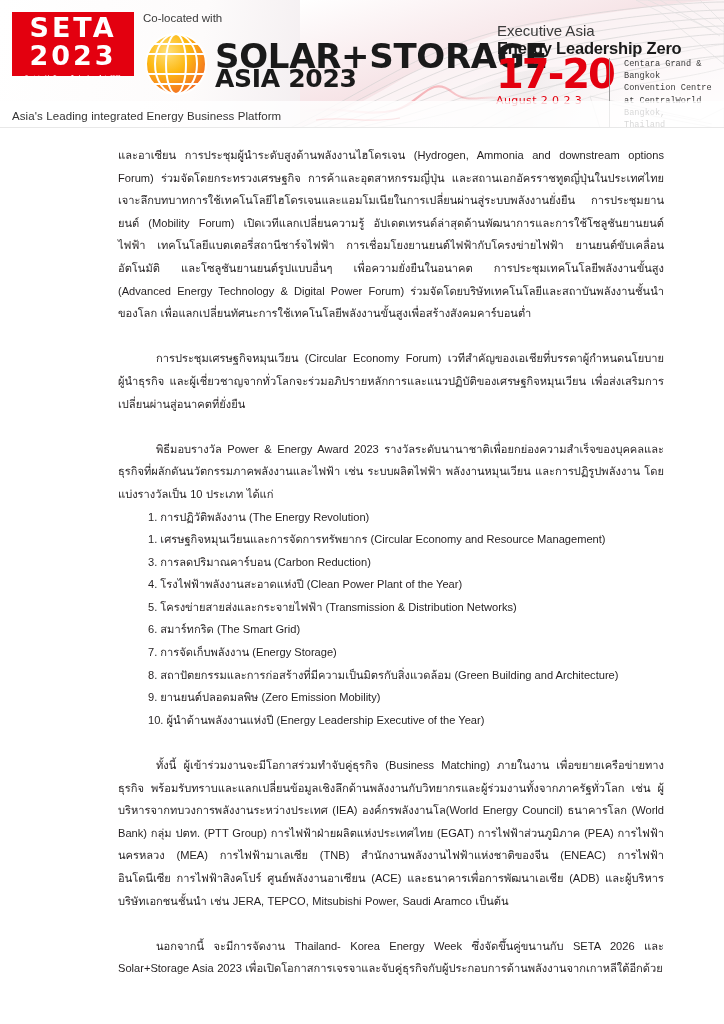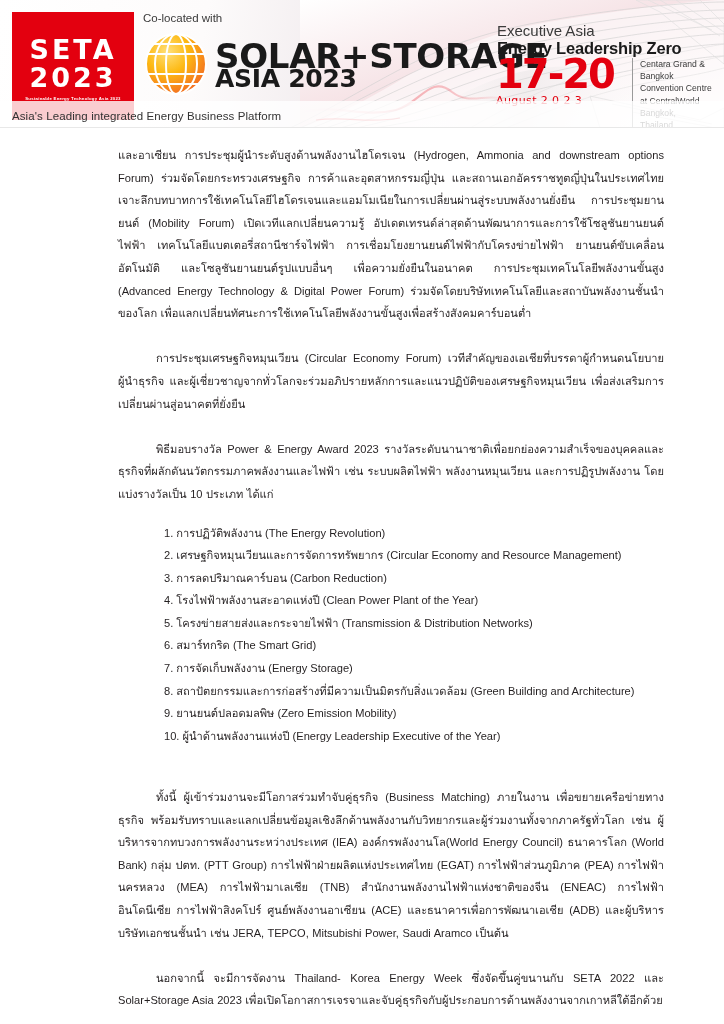--- a/index.html
+++ b/index.html
@@ -48,21 +48,21 @@
     letter-spacing: .1px;
     white-space: nowrap;
   }
 
   
   .seta-logo {
     position: absolute;
     left: 12px;
     top: 12px;
     width: 122px;
-    height: 108px;
+    height: 64px;
     background: #e3000f;
     display: flex;
     flex-direction: column;
     align-items: center;
     justify-content: center;
     padding-top: 4px;
   }
   .seta-word, .seta-year {
     color: #ffffff;
     font-weight: 800;
@@ -149,28 +149,29 @@
     top: 94px;
     font-size: 11px;
     font-weight: 400;
     color: #e3000f;
     letter-spacing: .4px;
     white-space: nowrap;
     font-family: "DejaVu Sans", sans-serif;
   }
   .venue {
     position: absolute;
-    left: 632px;
+    left: 609px;
     top: 58px;
     font-size: 8.6px;
     line-height: 1.42;
     color: #3b3b3b;
     border-left: 1px solid #9a9a9a;
-    padding-left: 7px;
+    padding-left: 14px;
     white-space: pre-line;
+    font-family: Liberation Mono, monospace;
   }
 
   
   .doc {
     position: absolute;
     left: 0;
     top: 128px;
     width: 724px;
     padding: 16px 60px 0 112px;
   }
@@ -179,21 +180,21 @@
     font-size: 11.1px;
     line-height: 22.6px;
     text-align: justify;
     color: #231f20;
     word-spacing: .4px;
   }
   p.para + p.para { margin-top: 22.6px; }
   .indent { display: inline-block; width: 38px; }
 
   ol.award-list {
-    margin: 16px;
+    margin: 0;
     padding: 0;
     list-style: none;
   }
   ol.award-list li {
     font-size: 11.1px;
     line-height: 22.6px;
     color: #231f20;
     padding-left: 36px;
     white-space: nowrap;
   }
@@ -303,31 +304,31 @@
 
   <p class="para"><span>และอาเซียน  การประชุมผู้นำระดับสูงด้านพลังงานไฮโดรเจน (Hydrogen, Ammonia and downstream options Forum) ร่วมจัดโดยกระทรวงเศรษฐกิจ การค้าและอุตสาหกรรมญี่ปุ่น  และสถานเอกอัครราชทูตญี่ปุ่นในประเทศไทย เจาะลึกบทบาทการใช้เทคโนโลยีไฮโดรเจนและแอมโมเนียในการเปลี่ยนผ่านสู่ระบบพลังงานยั่งยืน  การประชุมยานยนต์ (Mobility  Forum) เปิดเวทีแลกเปลี่ยนความรู้      อัปเดตเทรนด์ล่าสุดด้านพัฒนาการและการใช้โซลูชันยานยนต์ไฟฟ้า    เทคโนโลยีแบตเตอรี่สถานีชาร์จไฟฟ้า การเชื่อมโยงยานยนต์ไฟฟ้ากับโครงข่ายไฟฟ้า  ยานยนต์ขับเคลื่อนอัตโนมัติ  และโซลูชันยานยนต์รูปแบบอื่นๆ เพื่อความยั่งยืนในอนาคต  การประชุมเทคโนโลยีพลังงานขั้นสูง (Advanced Energy Technology &amp; Digital Power Forum) ร่วมจัดโดยบริษัทเทคโนโลยีและสถาบันพลังงานชั้นนำของโลก   เพื่อแลกเปลี่ยนทัศนะการใช้เทคโนโลยีพลังงานขั้นสูงเพื่อสร้างสังคมคาร์บอนต่ำ</span></p>
 
   <p class="para"><span class="indent"></span><span>การประชุมเศรษฐกิจหมุนเวียน  (Circular  Economy  Forum)  เวทีสำคัญของเอเชียที่บรรดาผู้กำหนดนโยบายผู้นำธุรกิจ  และผู้เชี่ยวชาญจากทั่วโลกจะร่วมอภิปรายหลักการและแนวปฏิบัติของเศรษฐกิจหมุนเวียน  เพื่อส่งเสริมการเปลี่ยนผ่านสู่อนาคตที่ยั่งยืน</span></p>
 
   <p class="para"><span class="indent"></span><span>พิธีมอบรางวัล Power &amp; Energy Award 2023 รางวัลระดับนานาชาติเพื่อยกย่องความสำเร็จของบุคคลและธุรกิจที่ผลักดันนวัตกรรมภาคพลังงานและไฟฟ้า  เช่น  ระบบผลิตไฟฟ้า พลังงานหมุนเวียน และการปฏิรูปพลังงาน โดยแบ่งรางวัลเป็น 10 ประเภท ได้แก่</span></p>
 
   <div class="list-wrap">
     <ol class="award-list">
       <li>1. การปฏิวัติพลังงาน (The Energy Revolution)</li>
-      <li>2. เศรษฐกิจหมุนเวียนและการจัดการทรัพยากร (Circular Economy and Resource Management)</li>
+      <li>1. เศรษฐกิจหมุนเวียนและการจัดการทรัพยากร (Circular Economy and Resource Management)</li>
       <li>3. การลดปริมาณคาร์บอน (Carbon Reduction)</li>
       <li>4. โรงไฟฟ้าพลังงานสะอาดแห่งปี (Clean Power Plant of the Year)</li>
       <li>5. โครงข่ายสายส่งและกระจายไฟฟ้า (Transmission &amp; Distribution Networks)</li>
       <li>6. สมาร์ทกริด (The Smart Grid)</li>
       <li>7. การจัดเก็บพลังงาน (Energy Storage)</li>
       <li>8. สถาปัตยกรรมและการก่อสร้างที่มีความเป็นมิตรกับสิ่งแวดล้อม (Green Building and Architecture)</li>
       <li>9. ยานยนต์ปลอดมลพิษ (Zero Emission Mobility)</li>
       <li>10. ผู้นำด้านพลังงานแห่งปี (Energy Leadership Executive of the Year)</li>
     </ol>
   </div>
 
   <div class="gap-after-list"></div>
 
   <p class="para"><span class="indent"></span><span>ทั้งนี้   ผู้เข้าร่วมงานจะมีโอกาสร่วมทำจับคู่ธุรกิจ  (Business  Matching)  ภายในงาน  เพื่อขยายเครือข่ายทางธุรกิจ พร้อมรับทราบและแลกเปลี่ยนข้อมูลเชิงลึกด้านพลังงานกับวิทยากรและผู้ร่วมงานทั้งจากภาครัฐทั่วโลก เช่น ผู้บริหารจากทบวงการพลังงานระหว่างประเทศ (IEA)  องค์กรพลังงานโล(World Energy Council)  ธนาคารโลก (World Bank) กลุ่ม ปตท. (PTT Group)  การไฟฟ้าฝ่ายผลิตแห่งประเทศไทย  (EGAT)  การไฟฟ้าส่วนภูมิภาค  (PEA)  การไฟฟ้านครหลวง  (MEA)    การไฟฟ้ามาเลเซีย  (TNB)  สำนักงานพลังงานไฟฟ้าแห่งชาติของจีน  (ENEAC)  การไฟฟ้าอินโดนีเซีย  การไฟฟ้าสิงคโปร์    ศูนย์พลังงานอาเซียน (ACE)  และธนาคารเพื่อการพัฒนาเอเชีย (ADB)  และผู้บริหารบริษัทเอกชนชั้นนำ  เช่น JERA, TEPCO, Mitsubishi Power, Saudi Aramco  เป็นต้น</span></p>
 
-  <p class="para"><span class="indent"></span><span>นอกจากนี้  จะมีการจัดงาน Thailand- Korea Energy Week ซึ่งจัดขึ้นคู่ขนานกับ SETA 2022 และ Solar+Storage Asia  2023  เพื่อเปิดโอกาสการเจรจาและจับคู่ธุรกิจกับผู้ประกอบการด้านพลังงานจากเกาหลีใต้อีกด้วย</span></p>
+  <p class="para"><span class="indent"></span><span>นอกจากนี้  จะมีการจัดงาน Thailand- Korea Energy Week ซึ่งจัดขึ้นคู่ขนานกับ SETA 2026 และ Solar+Storage Asia  2023  เพื่อเปิดโอกาสการเจรจาและจับคู่ธุรกิจกับผู้ประกอบการด้านพลังงานจากเกาหลีใต้อีกด้วย</span></p>
 
 </div>
 
 </body></html>

